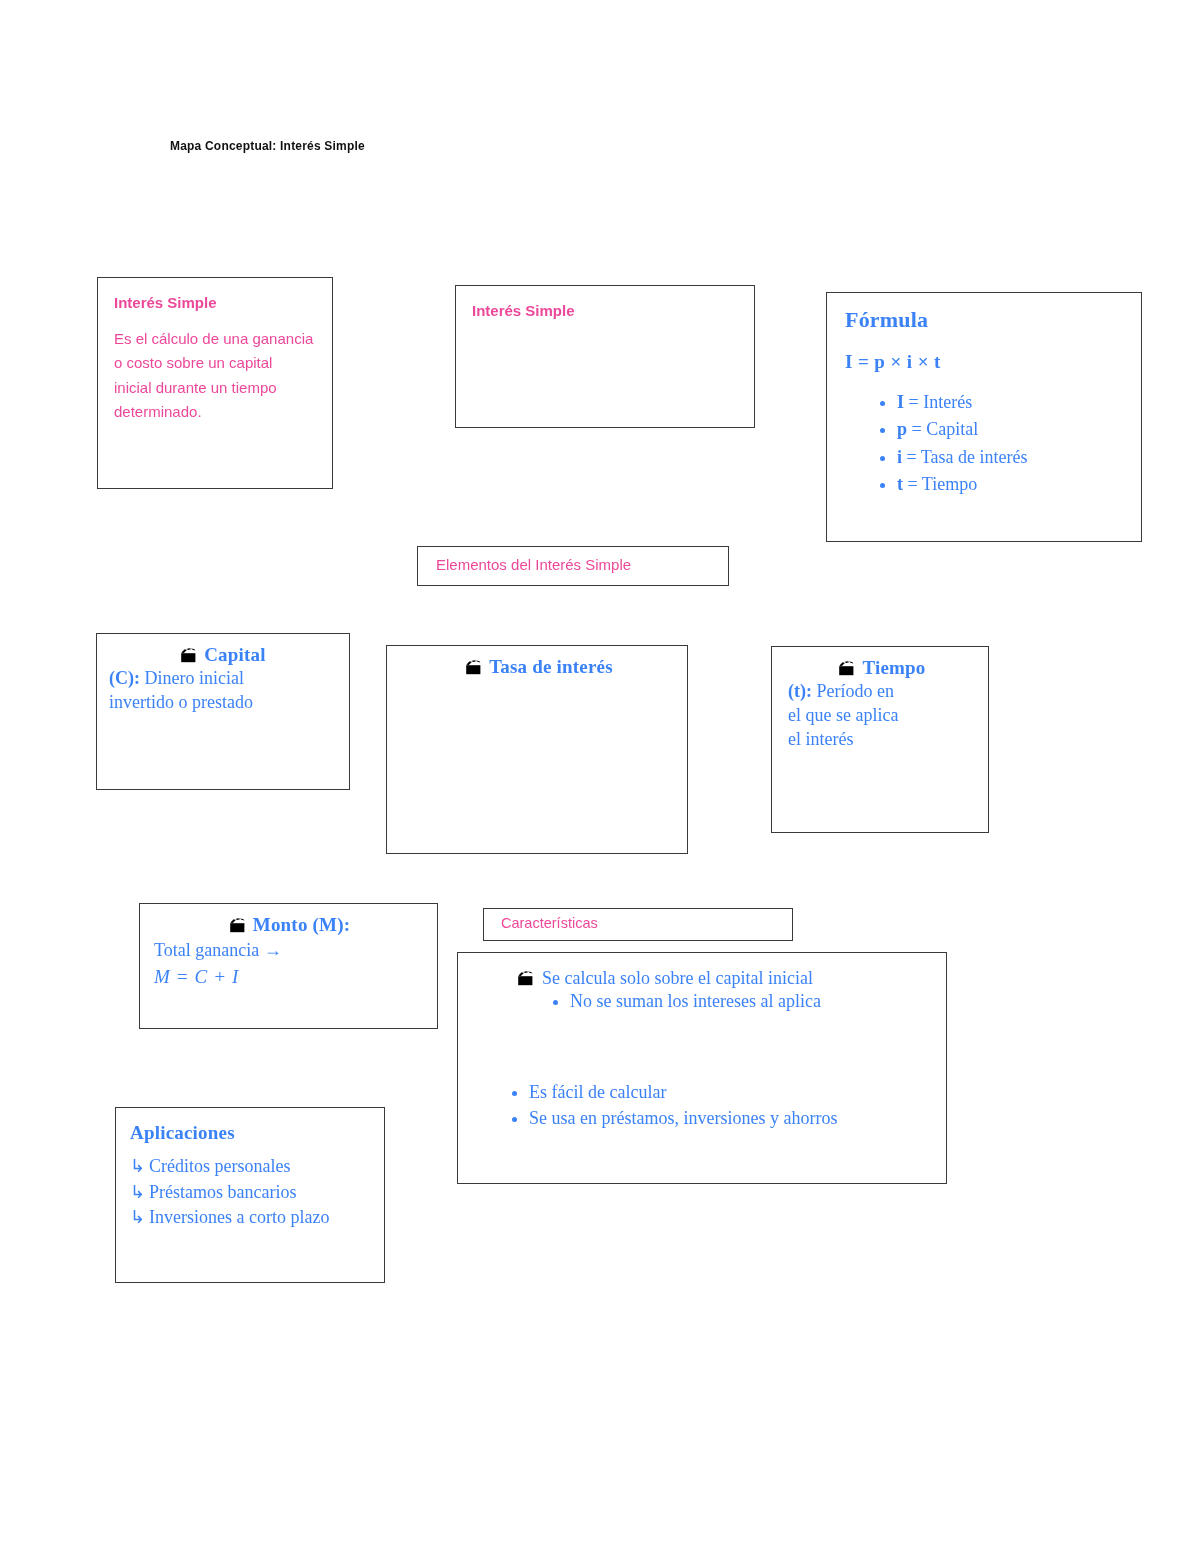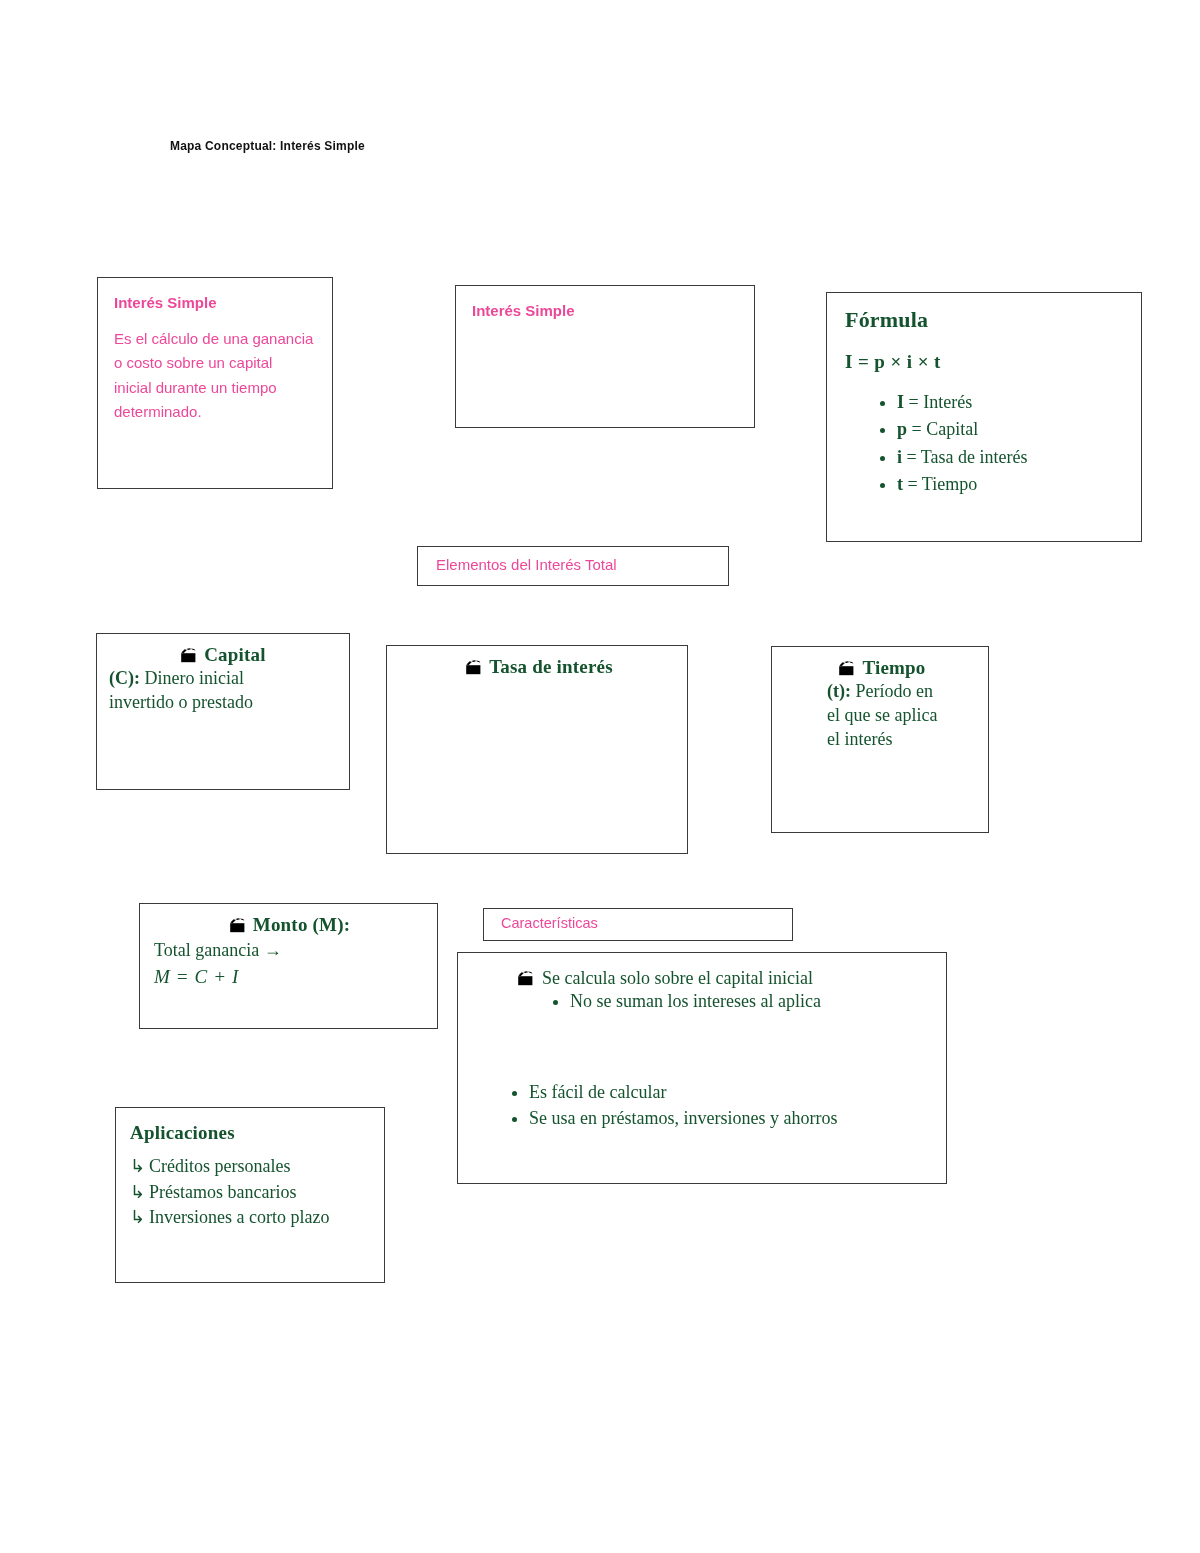--- a/index.html
+++ b/index.html
@@ -40,21 +40,21 @@
     border: 1.6px solid #3a3a3a;
     background: #ffffff;
   }
   
   .sans {
     font-family: "Liberation Sans", sans-serif;
     color: #ec4899;
   }
   .serif {
     font-family: "Liberation Serif", serif;
-    color: #14532d;
+    color: #3b82f6;
   }
   
   #box-definition {
     left: 97px;
     top: 277px;
     width: 236px;
     height: 212px;
     padding: 16px 14px 10px 16px;
   }
   #box-definition .head {
@@ -153,21 +153,21 @@
     margin-bottom: 1px;
   }
   .elem-title .glyph { margin-right: 7px; }
   .elem-body {
     font-size: 18px;
     line-height: 1.33;
   }
   .elem-body b { font-weight: 700; }
   #box-capital .elem-body { max-width: 150px; }
   #box-tasa .elem-body { max-width: 215px; }
-  #box-tiempo .elem-body { max-width: 122px; margin-left: 39px; }
+  #box-tiempo .elem-body { max-width: 122px; }
   
   #box-monto {
     left: 139px;
     top: 903px;
     width: 299px;
     height: 126px;
     padding: 10px 12px 8px 14px;
   }
   #box-monto .elem-title { margin-bottom: 2px; }
   #box-monto .m-line {
@@ -265,21 +265,21 @@
     <div class="f-eq">I = p × i × t</div>
     <ul>
       <li><b>I</b><span> = </span><span>Interés</span></li>
       <li><b>p</b><span> = </span><span>Capital</span></li>
       <li><b>i</b><span> = </span><span>Tasa de interés</span></li>
       <li><b>t</b><span> = </span><span>Tiempo</span></li>
     </ul>
   </div>
 
   <div class="box sans" id="box-elementos">
-    <div class="head">Elementos del Interés Total</div>
+    <div class="head">Elementos del Interés Simple</div>
   </div>
 
   <div class="box serif" id="box-capital">
     <div class="elem-title">
       <span class="glyph">
         <svg width="17" height="15" viewBox="0 0 17 15">
             <path d="M1.2 5.2 L15.4 5.2 L15.4 14.2 L1.2 14.2 Z" fill="#000"></path>
             <path d="M1.4 4.6 L4.6 1.2 L6.8 1.9 L3.6 5.3 Z" fill="#000"></path>
             <path d="M6.3 1.0 L9.4 0.2 L11.6 1.0 L8.4 1.9 Z" fill="#000"></path>
             <path d="M11.0 0.4 L14.0 1.1 L15.6 2.4 L12.6 1.7 Z" fill="#000"></path>

